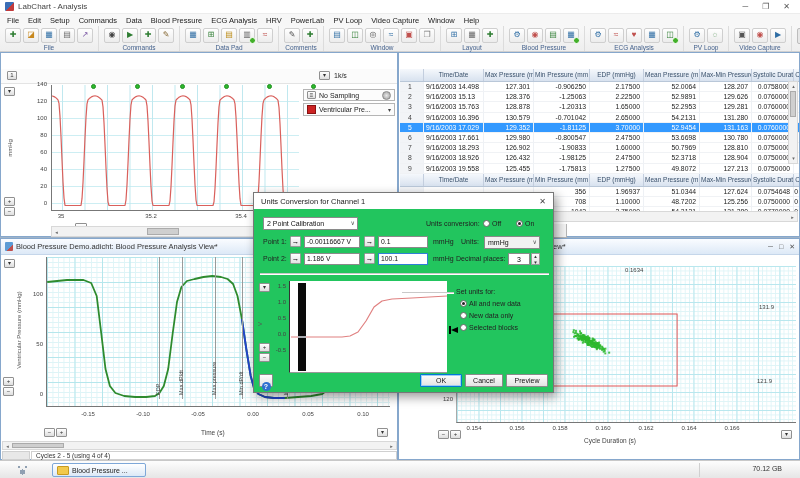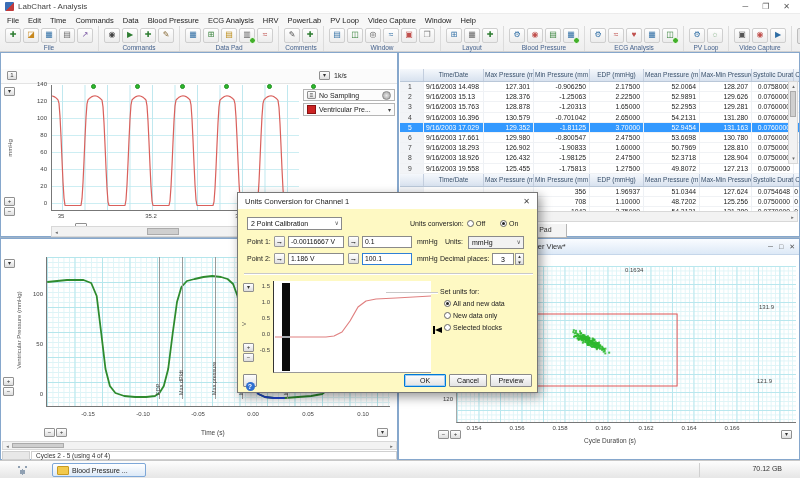--- a/index.html
+++ b/index.html
@@ -35,21 +35,21 @@
   .trow{display:flex;height:9.2px;line-height:9.2px;font-size:6.8px;color:#222;border-bottom:1px solid #f0f2f5;}
   .trow.sel{background:#3399ff;color:#fff;}
   .tcell{flex:0 0 auto;overflow:hidden;white-space:nowrap;text-align:right;padding-right:3px;border-right:1px solid #eef1f5;box-sizing:border-box;}
   .tcell.date{text-align:left;padding-left:2px;}
   .tcell.num{text-align:center;background:#f2f4f7;color:#444;}
   .trow.sel .tcell.num{background:#3399ff;color:#fff;}
   .thead{display:flex;height:12px;line-height:12px;font-size:6.5px;color:#39506b;background:linear-gradient(#f5f8fc,#d8e2ef);border-bottom:1px solid #b9c7d8;}
   .thead .tcell{text-align:center;border-right:1px solid #c3cede;background:none;color:#39506b;padding:0 1px;}
   .panel-row{position:absolute;display:flex;align-items:center;gap:3px;border:1px solid #b5b5b5;background:#fcfcfc;font-size:7px;color:#222;padding:0 3px;box-sizing:border-box;}
   .sw{width:9px;height:9px;box-sizing:border-box;}
-  .dialog{position:absolute;left:237px;top:140px;width:301px;height:201px;background:#fef9c3;border:1px solid #777;box-shadow:3px 4px 10px rgba(0,0,0,.4);z-index:60;box-sizing:border-box;}
+  .dialog{position:absolute;left:253px;top:140px;width:301px;height:201px;background:#22c55e;border:1px solid #777;box-shadow:3px 4px 10px rgba(0,0,0,.4);z-index:60;box-sizing:border-box;}
   .dlg-title{position:absolute;left:0;top:0;right:0;height:16px;background:#ffffff;display:flex;align-items:center;font-size:7.5px;color:#222;padding-left:7px;box-sizing:border-box;}
   .dlg-close{margin-left:auto;margin-right:7px;font-size:8px;color:#444;}
   .lbl{position:absolute;font-size:7px;color:#222;white-space:nowrap;}
   .inp{position:absolute;height:12px;border:1px solid #8a8a8a;background:#fff;font-size:6.8px;line-height:10px;padding:0 2px;box-sizing:border-box;color:#111;white-space:nowrap;overflow:hidden;}
   .inp.focus{border:1px solid #2f7fd6;}
   .combo{position:absolute;height:13px;border:1px solid #8a8a8a;background:#fff;font-size:7px;line-height:11px;padding:0 3px;box-sizing:border-box;color:#111;white-space:nowrap;}
   .combo .ca{position:absolute;right:2px;top:0;font-size:6px;color:#555;}
   .arr{position:absolute;width:11px;height:11px;border:1px solid #999;background:linear-gradient(#fff,#e2e2e2);text-align:center;line-height:10px;font-size:7.5px;color:#000;font-weight:bold;box-sizing:border-box;border-radius:1px;}
   .radio{display:inline-block;width:7px;height:7px;border:1px solid #666;border-radius:50%;background:#fff;position:relative;vertical-align:-1px;margin-right:2px;box-sizing:border-box;}
   .radio.sel::after{content:"";position:absolute;left:1px;top:1px;width:3px;height:3px;border-radius:50%;background:#222;}
@@ -84,21 +84,21 @@
     <span class="app-controls">
       <span>─</span>
       <span>❐</span>
       <span>✕</span>
     </span>
   </div>
 
   <div class="menubar" id="menubar">
       <span class="menu-item">File</span>
       <span class="menu-item">Edit</span>
-      <span class="menu-item">Time</span>
+      <span class="menu-item">Setup</span>
       <span class="menu-item">Commands</span>
       <span class="menu-item">Data</span>
       <span class="menu-item">Blood Pressure</span>
       <span class="menu-item">ECG Analysis</span>
       <span class="menu-item">HRV</span>
       <span class="menu-item">PowerLab</span>
       <span class="menu-item">PV Loop</span>
       <span class="menu-item">Video Capture</span>
       <span class="menu-item">Window</span>
       <span class="menu-item">Help</span>
@@ -434,20 +434,29 @@
         <span class="sb-arr" style="left:0;top:1px;">◂</span>
         <div class="sb-thumb" style="left:10px;top:1px;width:75px;height:7px;"></div>
         <span class="sb-arr" style="right:0;top:1px;">▸</span>
       </div>
       <div style="position:absolute;left:108px;top:171px;width:58px;height:13px;border:1px solid #b5b5b5;border-top:none;background:#f4f4f4;font-size:7px;color:#333;text-align:center;line-height:12px;">
         <span>Data Pad</span>
       </div>
     </div>
 
     <div class="win" id="win-analysis" style="left:0;top:186px;width:398px;height:222px;">
+      <div class="win-title">
+        <span class="doc-icon"></span>
+        <span>Blood Pressure Demo.adicht: Blood Pressure Analysis View*</span>
+        <span class="win-btns">
+          <span>─</span>
+          <span>□</span>
+          <span>✕</span>
+        </span>
+      </div>
       <span class="mini-btn" style="left:3px;top:20px;">▾</span>
       <span class="vlabel" style="left:-30px;top:88px;width:96px;text-align:center;">Ventricular Pressure (mmHg)</span>
       <span class="mini-btn" style="left:2px;top:138px;">+</span>
       <span class="mini-btn" style="left:2px;top:148px;">−</span>
       <div id="av-yticks">
           <span class="tick" style="left: 26px; width: 16px; text-align: right; top: 51.5px;">100</span>
           <span class="tick" style="left: 26px; width: 16px; text-align: right; top: 101.5px;">50</span>
           <span class="tick" style="left: 26px; width: 16px; text-align: right; top: 151.5px;">0</span>
         </div>
       <div id="av-xticks">

